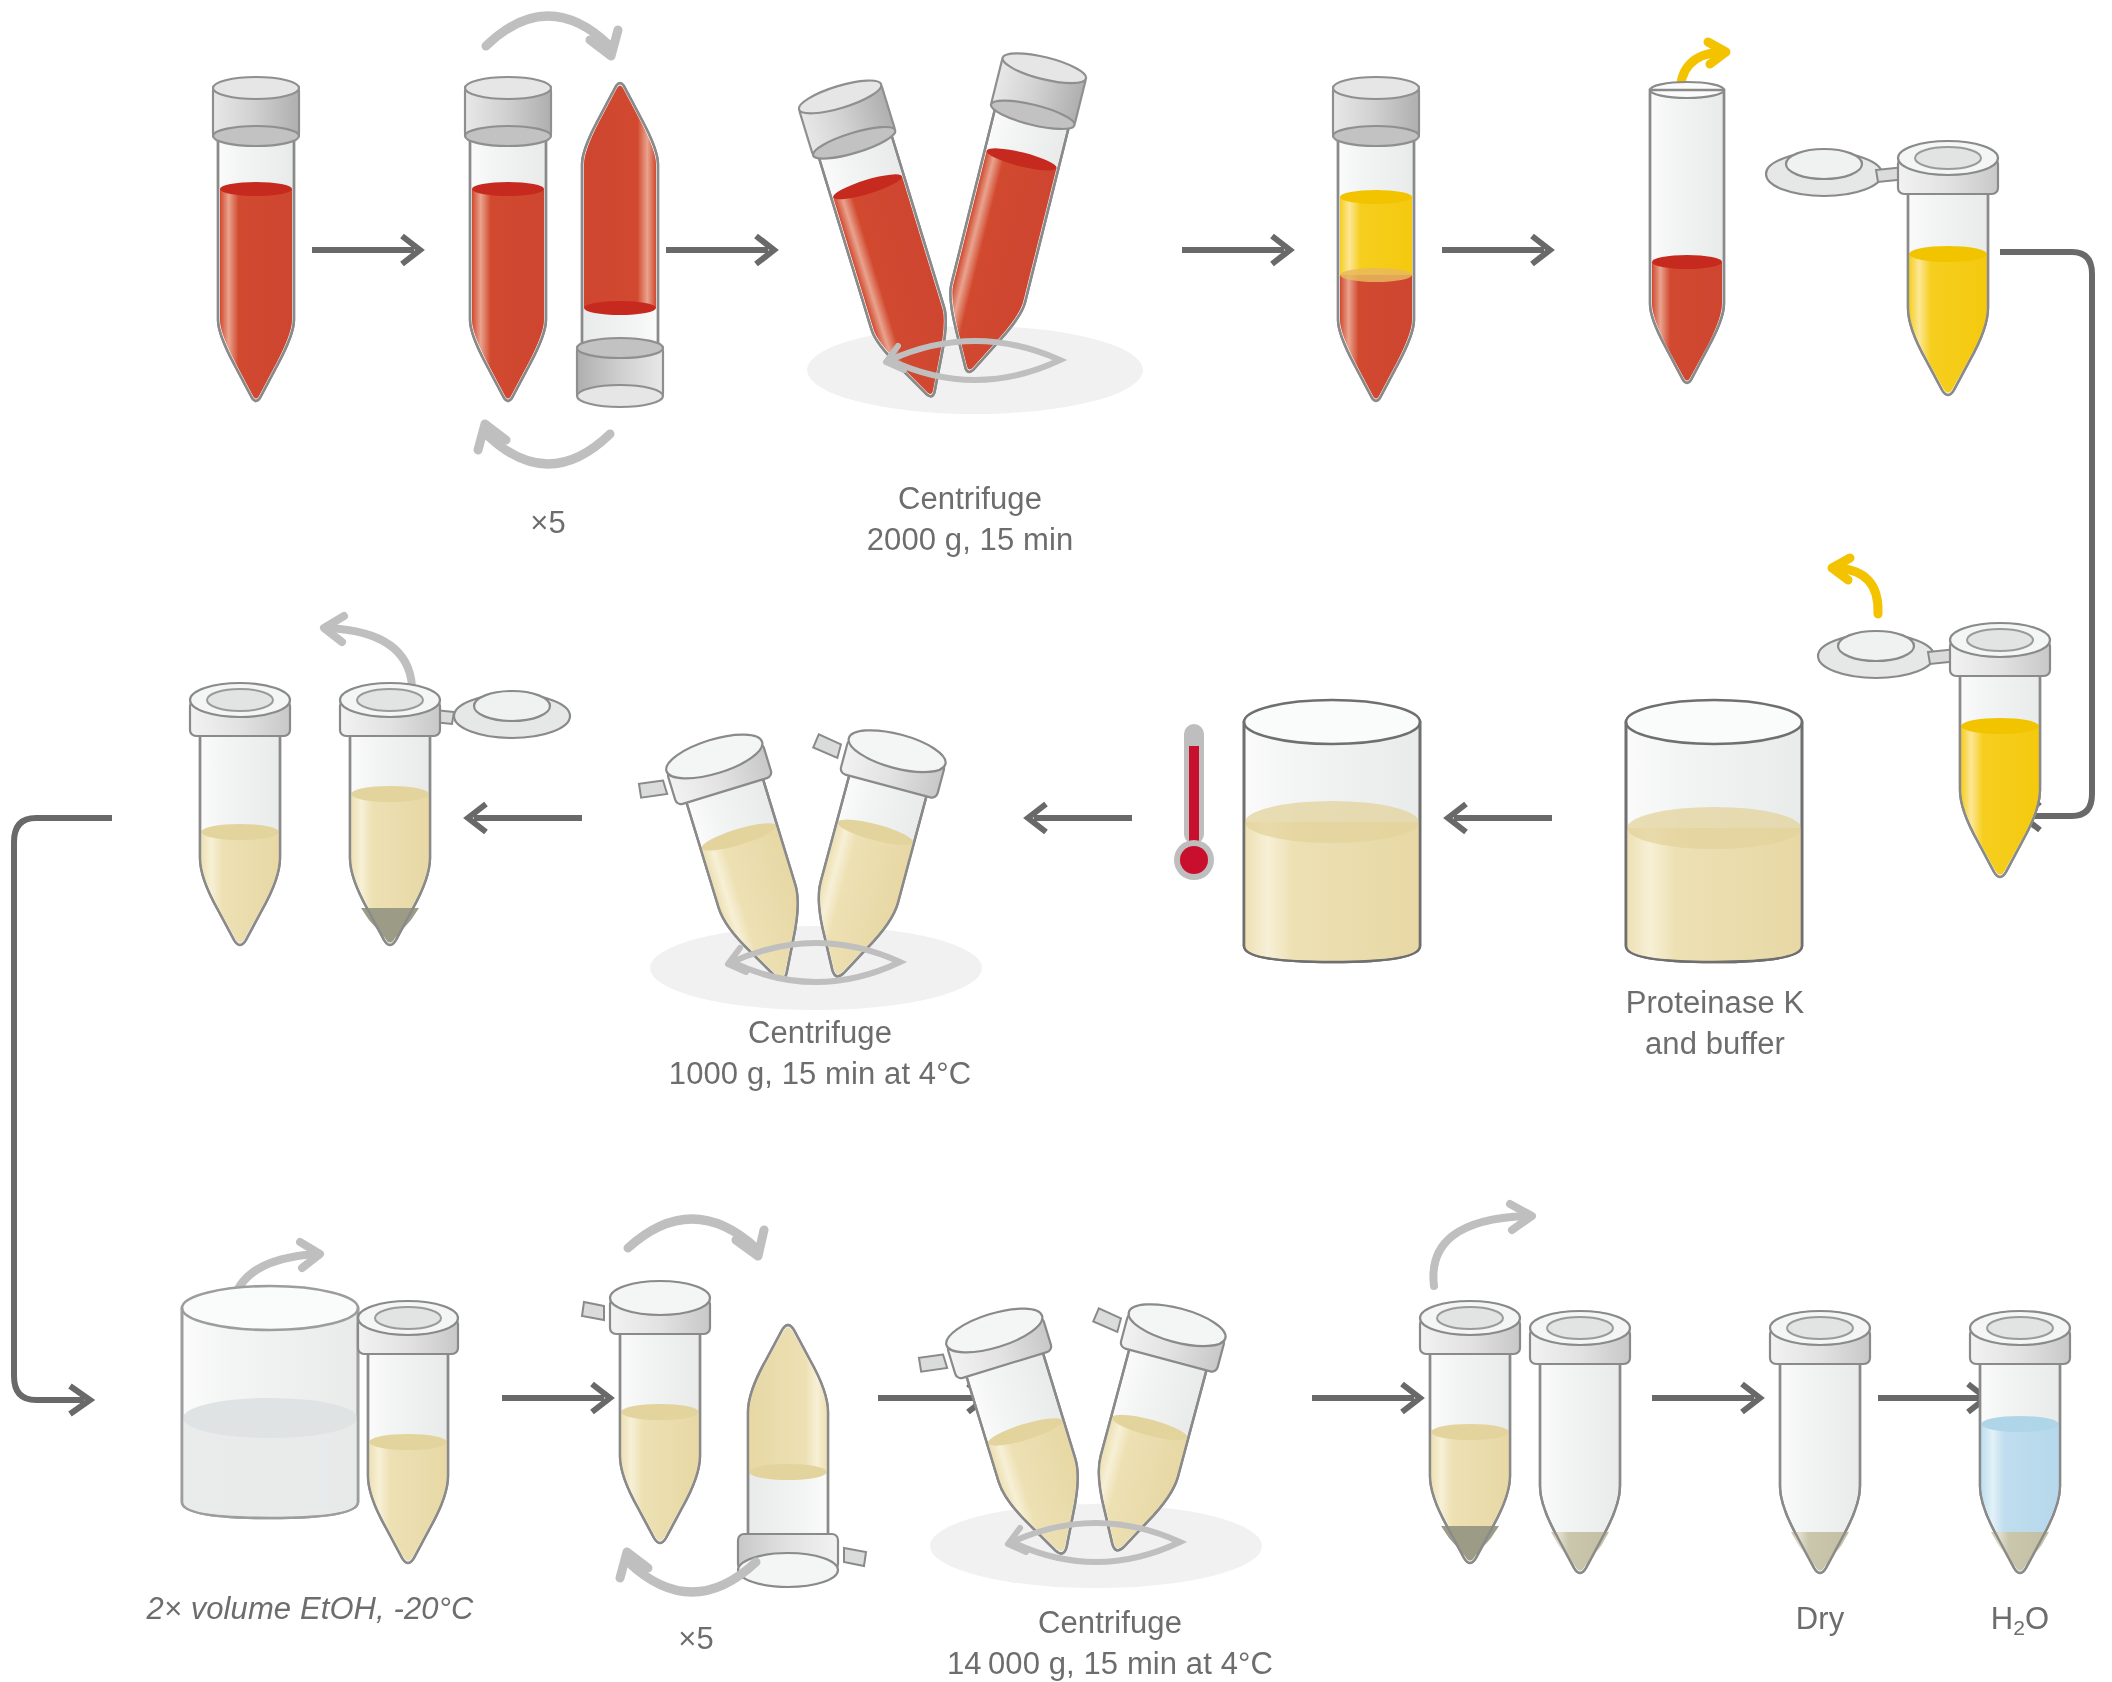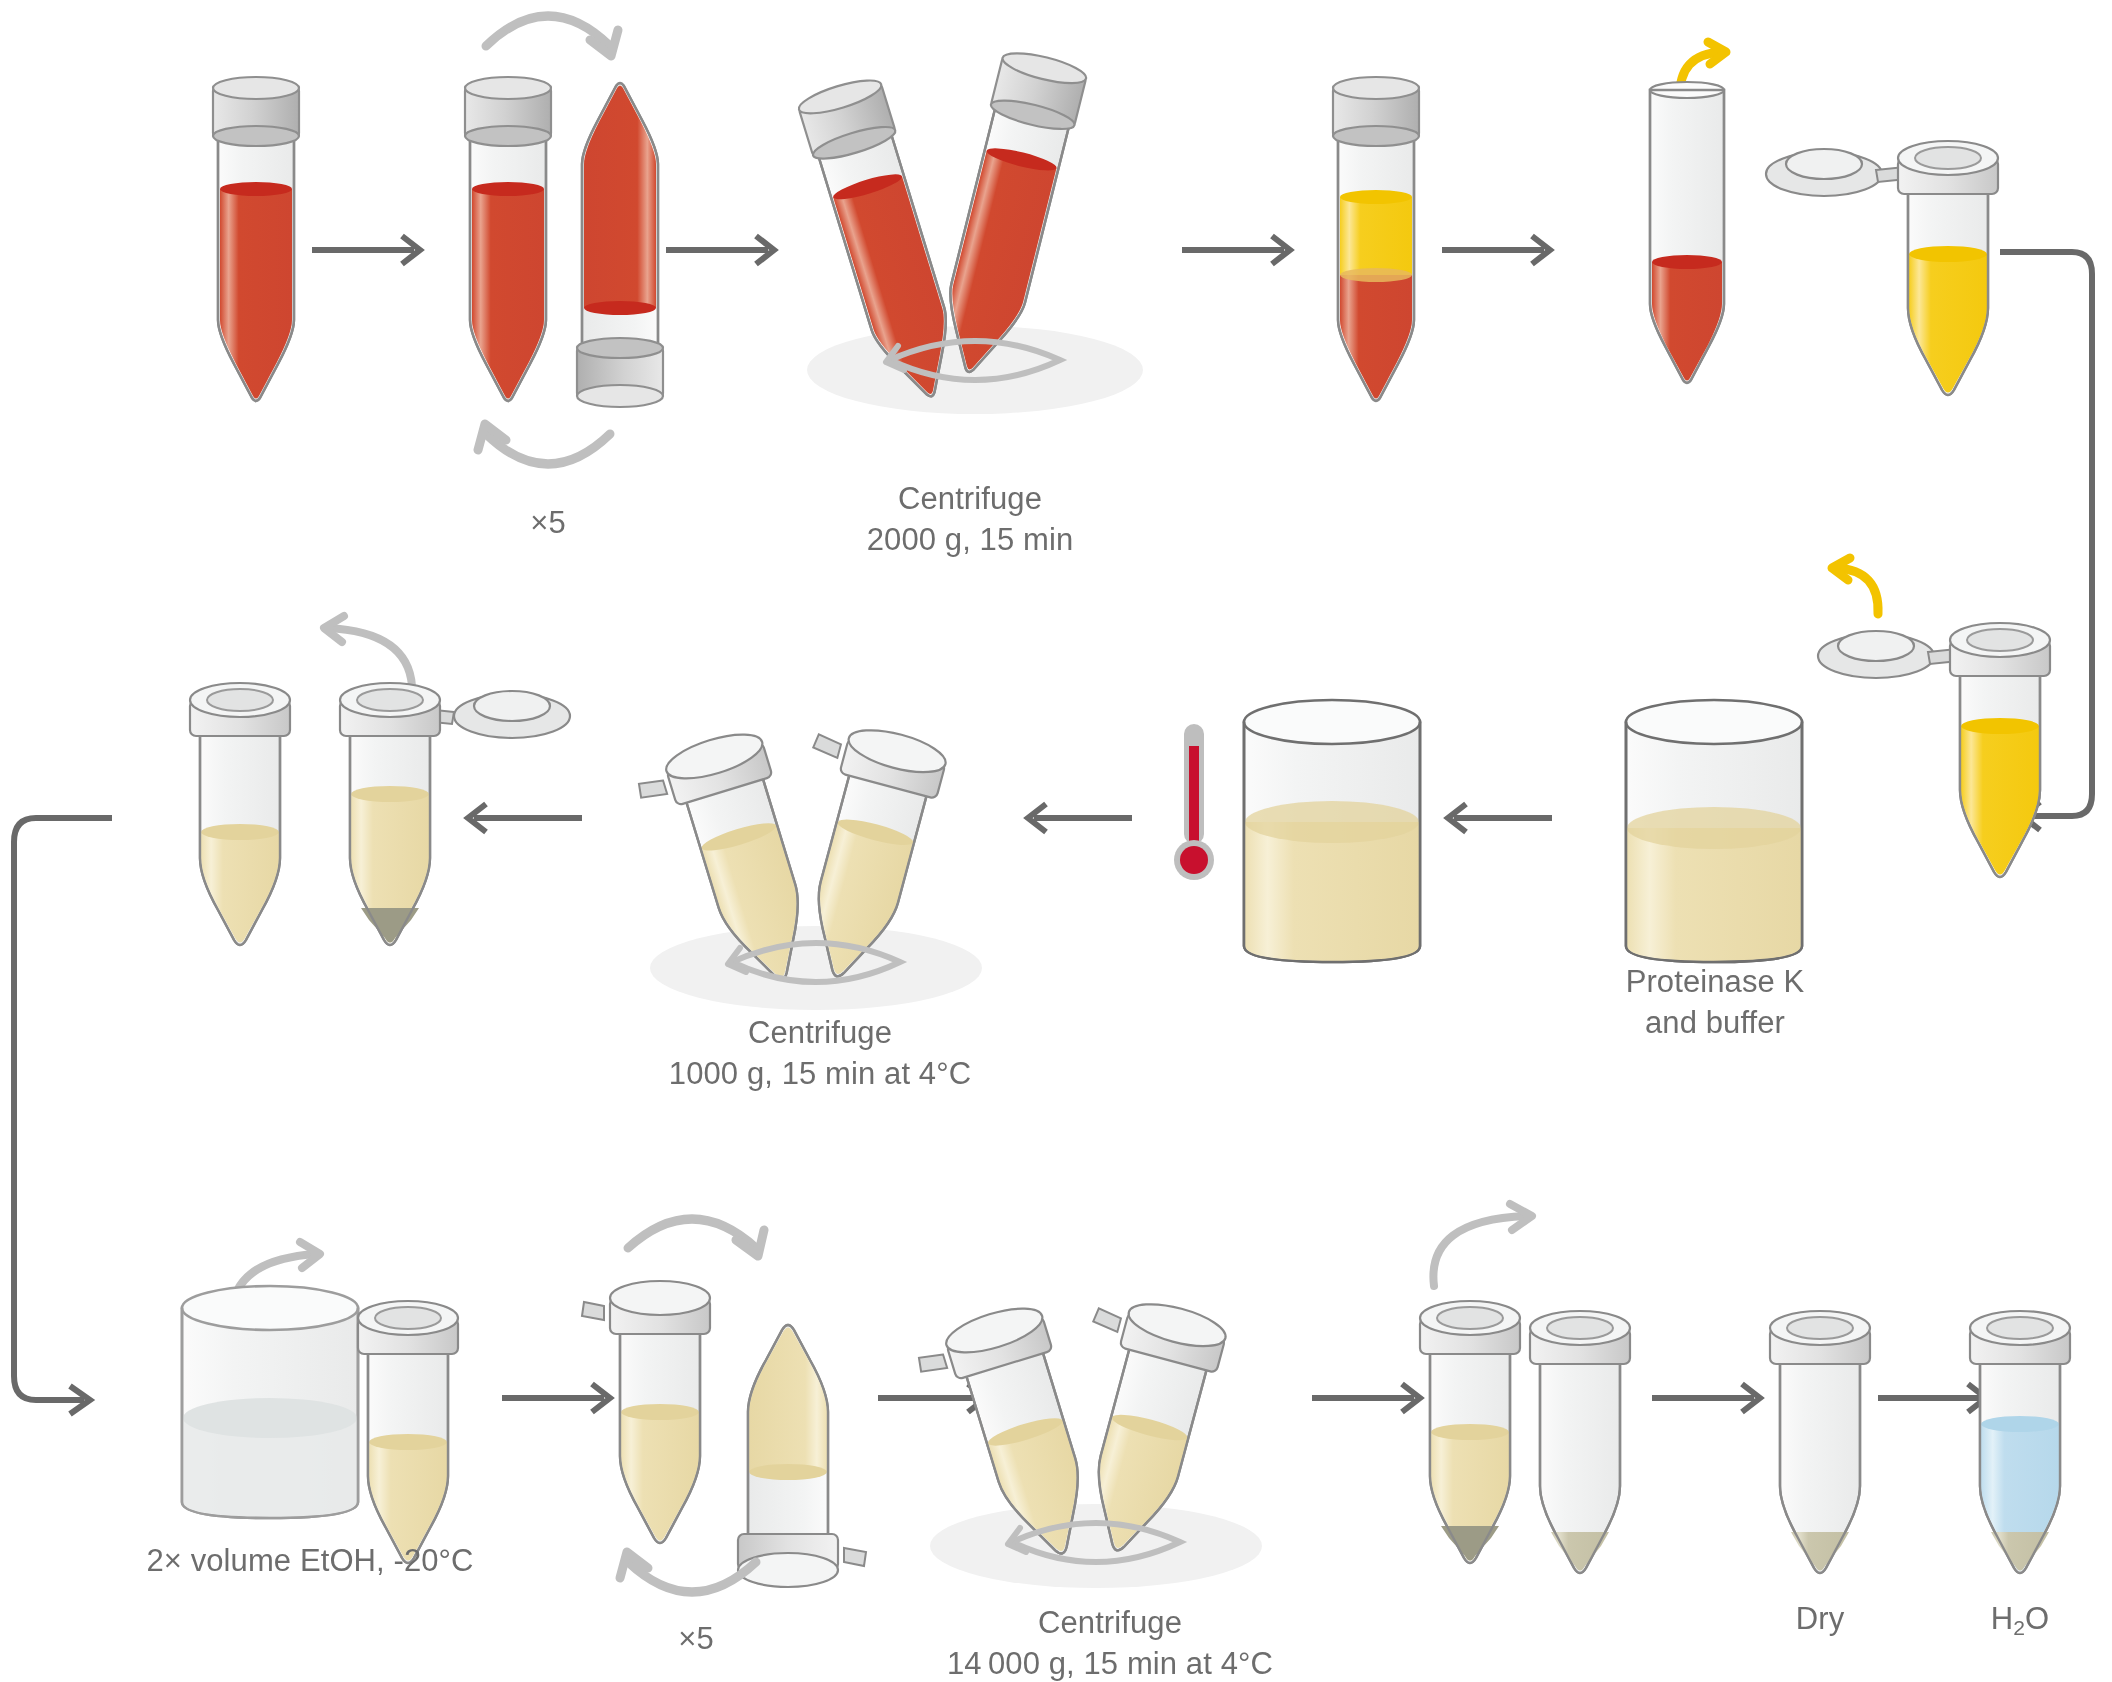--- a/index.html
+++ b/index.html
@@ -290,21 +290,21 @@
   <div class="node" style="left:1604px; top:700px;">
     <svg width="220" height="280" viewBox="0 0 220 280">
       <path d="M22 22 L22 246 Q22 262 110 262 Q198 262 198 246 L198 22 Z" fill="url(#gGlass)" stroke="#6F6F6F" stroke-width="2.6"></path>
       <path d="M23 128 L197 128 L197 246 Q197 261 110 261 Q23 261 23 246 Z" fill="url(#gPale)"></path>
       <ellipse cx="110" cy="128" rx="87" ry="21" fill="#E3D39C" opacity="0.75"></ellipse>
       <ellipse cx="110" cy="22" rx="88" ry="22" fill="#FAFBFB" stroke="#6F6F6F" stroke-width="2.6"></ellipse>
       <path d="M22 22 L22 246 Q22 262 110 262 Q198 262 198 246 L198 22" fill="none" stroke="#6F6F6F" stroke-width="2.6"></path>
     </svg>
   </div>
 
-  <div class="caption" style="left:1530px; top:961px; width:370px;">Proteinase K
+  <div class="caption" style="left:1530px; top:982px; width:370px;">Proteinase K
 and buffer</div>
 
   <div class="node" style="left:1440px; top:800px;">
     <svg width="120" height="36" viewBox="0 0 120 36">
       <line x1="112" y1="18" x2="14" y2="18" stroke="#696969" stroke-width="6"></line>
       <polyline points="26,4 8,18 26,32" fill="none" stroke="#696969" stroke-width="6"></polyline>
     </svg>
   </div>
 
   <div class="node" style="left:1170px; top:700px;">
@@ -436,21 +436,21 @@
       <path d="M20 62 L20 186 Q20 206 38 238 L54 268 Q60 278 66 268 L82 238 Q100 206 100 186 L100 62 Z" fill="url(#gGlass)" stroke="#8A8A8A" stroke-width="2.4"></path>
       <path d="M21 152 L99 152 L99 186 Q99 205 81 237 L65 266 Q60 275 55 266 L39 237 Q21 205 21 186 L21 152 Z" fill="url(#gPale)"></path>
       <ellipse cx="60" cy="152" rx="39" ry="8" fill="#E3D39C"></ellipse>
       <path d="M20 62 L20 186 Q20 206 38 238 L54 268 Q60 278 66 268 L82 238 Q100 206 100 186 L100 62 Z" fill="none" stroke="#8A8A8A" stroke-width="2.4"></path>
       <rect x="10" y="28" width="100" height="36" rx="6" fill="url(#gCapLid)" stroke="#8A8A8A" stroke-width="2.2"></rect>
       <ellipse cx="60" cy="28" rx="50" ry="17" fill="#F4F5F5" stroke="#8A8A8A" stroke-width="2.2"></ellipse>
       <ellipse cx="60" cy="28" rx="33" ry="11" fill="#E2E3E3" stroke="#9A9A9A" stroke-width="2"></ellipse>
     </svg>
   </div>
 
-  <div class="caption one-line" style="left:100px; top:1540px; width:420px;">2× volume EtOH, -20°C</div>
+  <div class="caption one-line" style="left:100px; top:1588px; width:420px;font-style:italic;">2× volume EtOH, -20°C</div>
 
   <div class="node" style="left:500px; top:1380px;">
     <svg width="120" height="36" viewBox="0 0 120 36">
       <line x1="2" y1="18" x2="104" y2="18" stroke="#696969" stroke-width="6"></line>
       <polyline points="92,4 110,18 92,32" fill="none" stroke="#696969" stroke-width="6"></polyline>
     </svg>
   </div>
 
   <div class="node" style="left:596px; top:1190px;">
     <svg width="200" height="70" viewBox="0 0 200 70">

